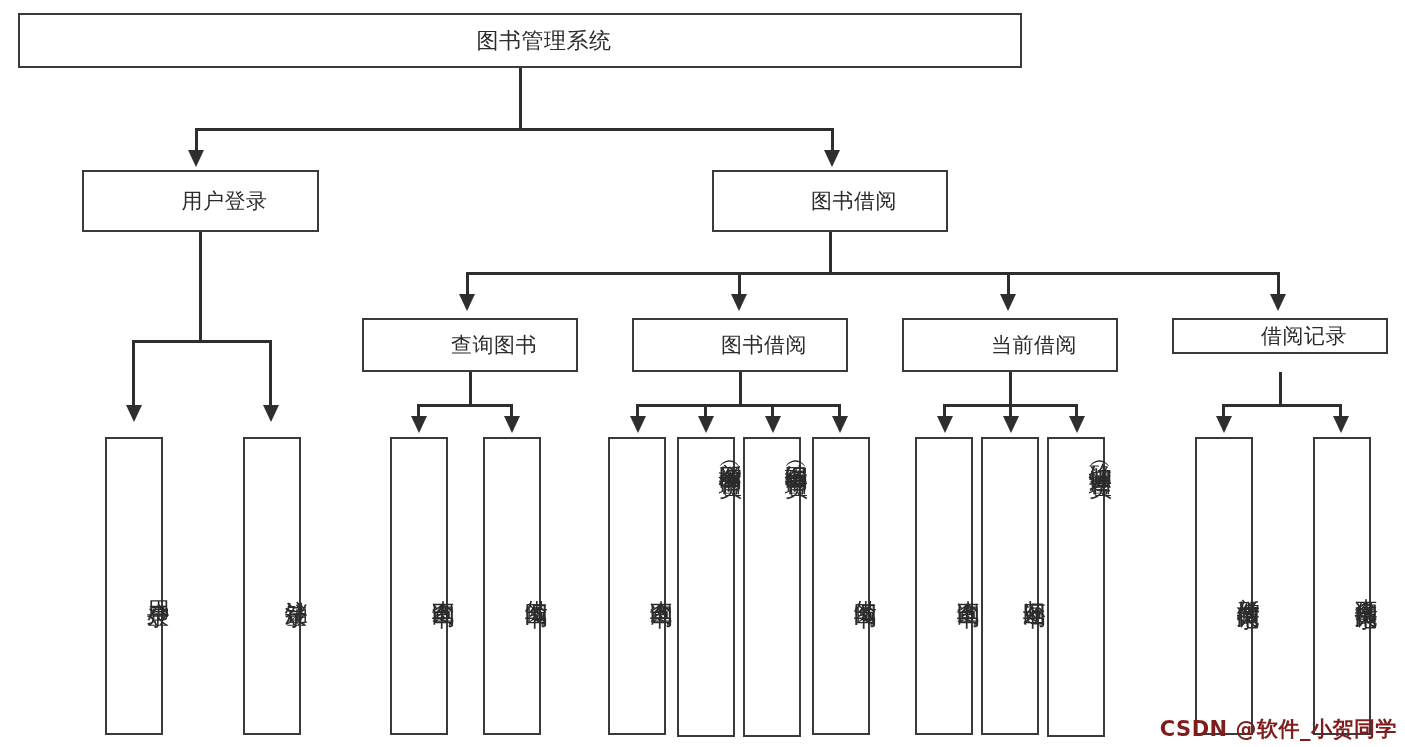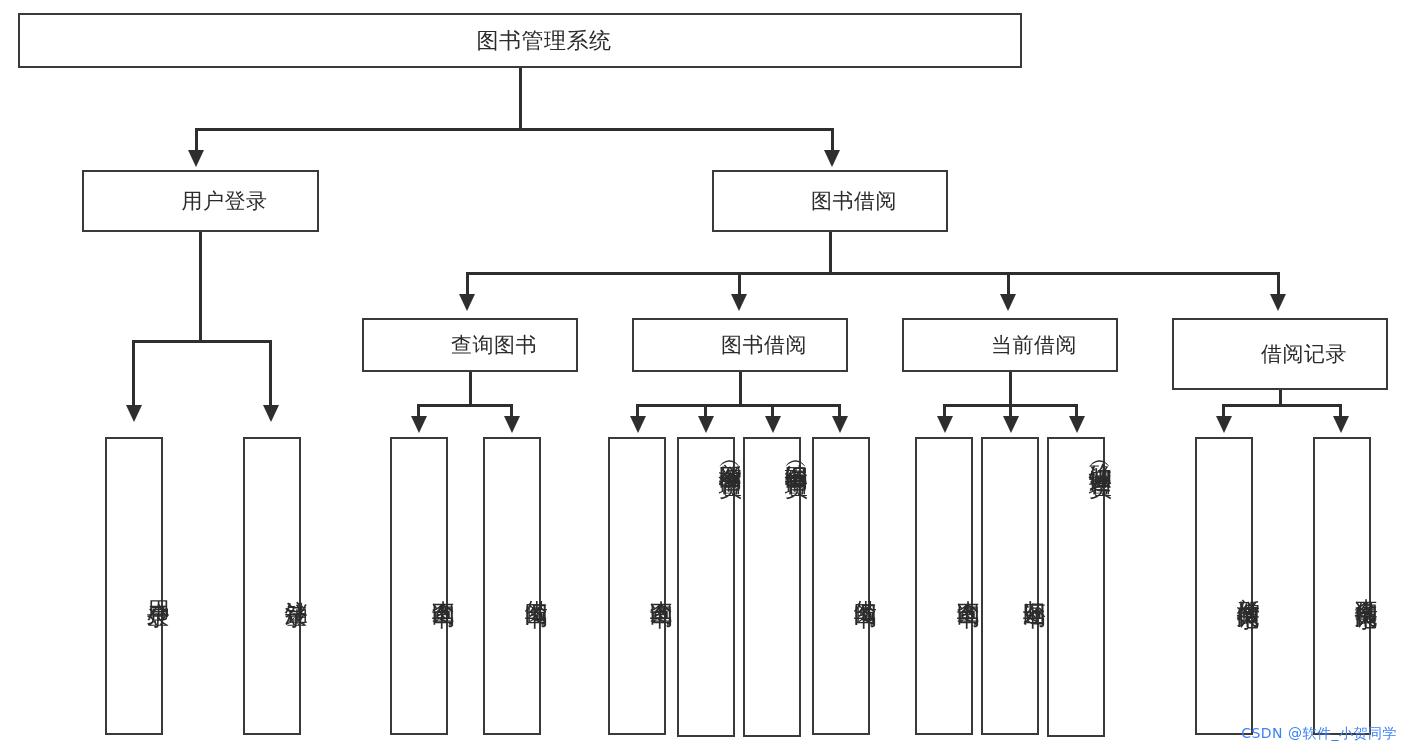--- a/index.html
+++ b/index.html
@@ -67,26 +67,27 @@
     border-left:8px solid transparent;
     border-right:8px solid transparent;
     border-top:17px solid #2e2e2e;
     z-index:2;
   }
   
   #watermark{
     position:absolute;
     right:8px;
     bottom:4px;
-    font-size:14px;
-    color:#3b82f6;
+    font-size:21px;
+    color:#7f1d1d;
     letter-spacing:.5px;
     z-index:5;
     white-space:nowrap;
     font-family:"DejaVu Sans","Liberation Sans",sans-serif;
+    font-weight:bold;
   }
 </style>
 </head>
 <body>
 
 <div id="canvas">
 
   <div class="node root" style="left:18px;top:13px;width:1004px;height:55px;">
     <span class="label">图书管理系统</span>
   </div>
@@ -125,21 +126,21 @@
 
   <div class="node" style="left:362px;top:318px;width:216px;height:54px;">
     <span class="label">查询图书</span>
   </div>
   <div class="node" style="left:902px;top:318px;width:216px;height:54px;">
     <span class="label">当前借阅</span>
   </div>
   <div class="node" style="left:632px;top:318px;width:216px;height:54px;">
     <span class="label">图书借阅</span>
   </div>
-  <div class="node" style="left:1172px;top:318px;width:216px;height:72px;">
+  <div class="node" style="left:1172px;top:318px;width:216px;height:36px;">
     <span class="label">借阅记录</span>
   </div>
 
   <div class="ln v" style="left:469px;top:372px;height:34px;"></div>
   <div class="ln h" style="left:417px;top:404px;width:95px;"></div>
   <div class="ln v" style="left:417px;top:404px;height:14px;"></div>
   <div class="ln v" style="left:510px;top:404px;height:14px;"></div>
   <div class="arrow" style="left:411px;top:416px;"></div>
   <div class="arrow" style="left:504px;top:416px;"></div>
 

